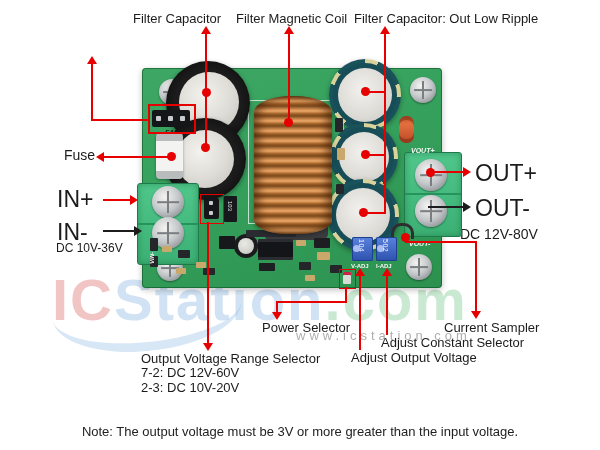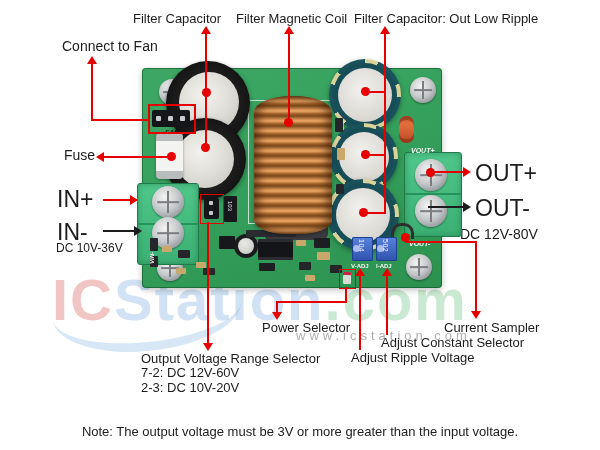--- a/index.html
+++ b/index.html
@@ -170,21 +170,20 @@
 
   <div class="tri tri-up-r" style="left:380px;top:26px;"></div>
   <div class="ln" style="left:384px;top:33px;width:2px;height:181px;z-index:5;"></div>
   <div class="ln" style="left:365px;top:91px;width:20px;height:2px;z-index:5;"></div>
   <div class="ln" style="left:365px;top:154px;width:20px;height:2px;z-index:5;"></div>
   <div class="ln" style="left:363px;top:212px;width:22px;height:2px;z-index:5;"></div>
   <div class="dot" style="left:361px;top:87px;"></div>
   <div class="dot" style="left:361px;top:150px;"></div>
   <div class="dot" style="left:359px;top:208px;"></div>
 
-  <div class="lbl" style="left:62px;top:39px;font-size:14px;">Connect to Fan</div>
   <div class="tri tri-up-r" style="left:87px;top:56px;"></div>
   <div class="ln" style="left:91px;top:63px;width:2px;height:58px;z-index:5;"></div>
   <div class="ln" style="left:91px;top:119px;width:58px;height:2px;z-index:5;"></div>
   <div class="redbox" style="left:148px;top:104px;width:44px;height:26px;"></div>
 
   <div class="lbl" style="left:64px;top:148px;font-size:14px;">Fuse</div>
   <div class="tri tri-left-r" style="left:96px;top:152px;"></div>
   <div class="ln" style="left:102px;top:156px;width:70px;height:2px;z-index:5;"></div>
   <div class="dot" style="left:167px;top:152px;"></div>
 
@@ -210,21 +209,21 @@
   <div class="ln" style="left:475px;top:241px;width:2px;height:70px;z-index:5;"></div>
   <div class="tri tri-down-r" style="left:471px;top:311px;"></div>
   <div class="lbl" style="left:444px;top:321px;font-size:13px;">Current Sampler</div>
 
   <div class="tri tri-up-r" style="left:382px;top:268px;"></div>
   <div class="ln" style="left:386px;top:275px;width:2px;height:60px;z-index:5;"></div>
   <div class="lbl" style="left:381px;top:336px;font-size:13px;">Adjust Constant Selector</div>
 
   <div class="tri tri-up-r" style="left:355px;top:268px;"></div>
   <div class="ln" style="left:359px;top:275px;width:2px;height:75px;z-index:5;"></div>
-  <div class="lbl" style="left:351px;top:351px;font-size:13px;">Adjust Ripple Voltage</div>
+  <div class="lbl" style="left:351px;top:351px;font-size:13px;">Adjust Output Voltage</div>
 
   <div class="redbox" style="left:339px;top:269px;width:15px;height:18px;border-width:1.5px;"></div>
   <div class="ln" style="left:345px;top:287px;width:2px;height:16px;z-index:5;"></div>
   <div class="ln" style="left:276px;top:301px;width:71px;height:2px;z-index:5;"></div>
   <div class="ln" style="left:276px;top:301px;width:2px;height:11px;z-index:5;"></div>
   <div class="tri tri-down-r" style="left:272px;top:312px;"></div>
   <div class="lbl" style="left:262px;top:321px;font-size:13px;">Power Selector</div>
 
   <div class="redbox" style="left:200px;top:194px;width:22px;height:28px;border-width:1.5px;"></div>
   <div class="ln" style="left:207px;top:222px;width:2px;height:121px;z-index:5;"></div>

